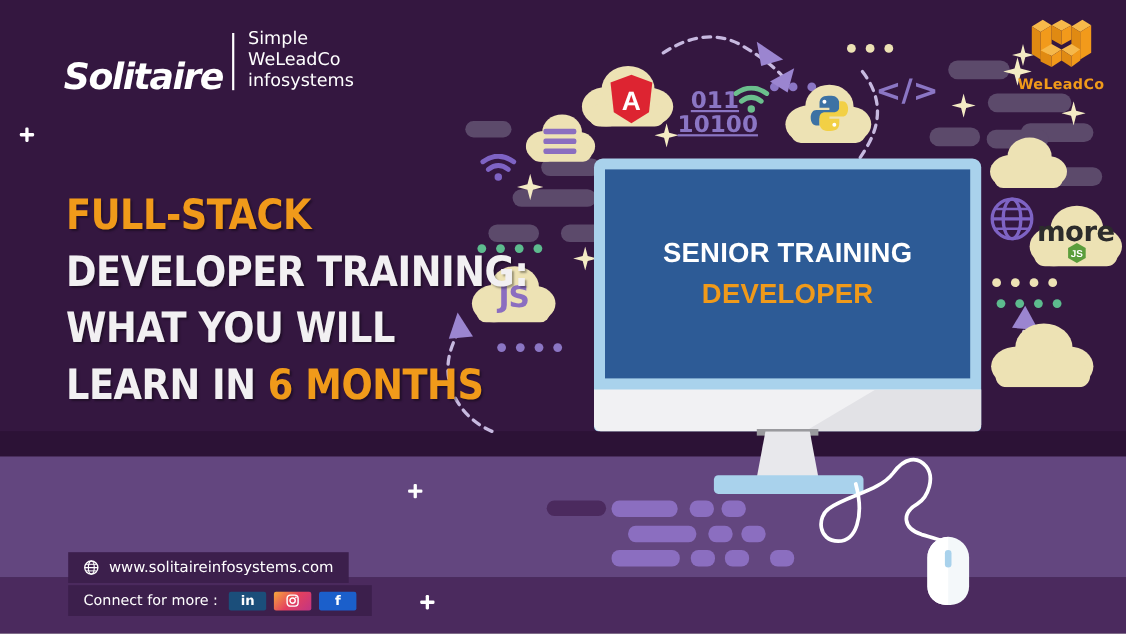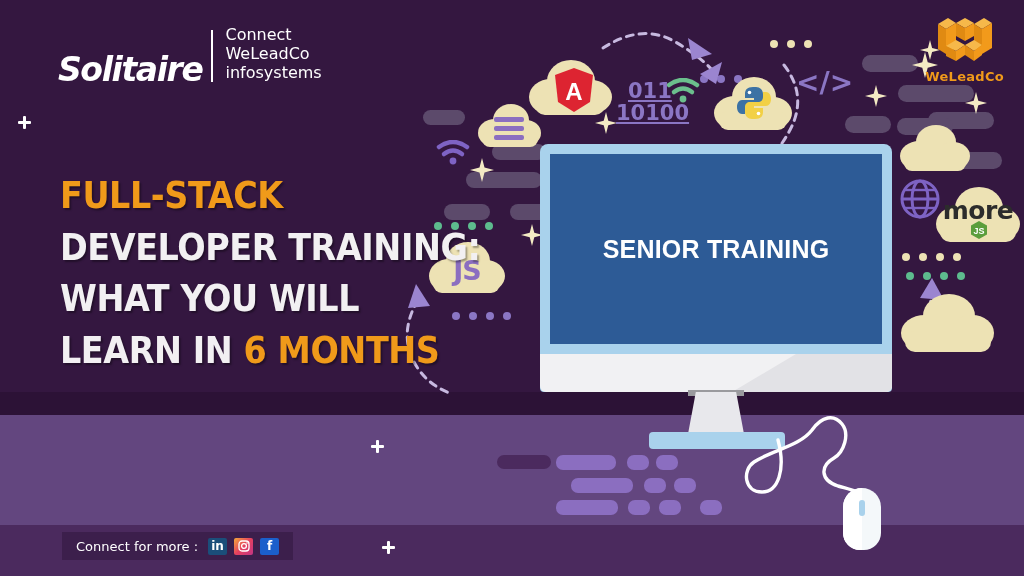--- a/index.html
+++ b/index.html
@@ -194,21 +194,21 @@
   .connect-bar {
     position: absolute; left: 62px; top: 532px;
     height: 28px; background: #3C1F4C;
     display: flex; align-items: center; gap: 7px; padding: 0 14px;
   }
   .connect-text {
     color: #FFFFFF; font-size: 13px;
     font-family: "DejaVu Sans", sans-serif; margin-right: 3px;
   }
   .social {
-    width: 19px; height: 17px; border-radius: 2px;
+    width: 34px; height: 17px; border-radius: 2px;
     display: flex; align-items: center; justify-content: center;
     font-family: "DejaVu Sans", sans-serif; font-weight: 700; font-size: 12px;
     color: #FFFFFF;
   }
   .soc-li { background: #1B4E7A; }
   .soc-ig { background: linear-gradient(135deg,#F6A93B,#E4405F,#C13584); }
   .soc-fb { background: #1B5FCB; }
 </style>
 </head>
 <body>
@@ -407,20 +407,21 @@
       <ellipse cx="49" cy="26" rx="26" ry="22" fill="#EDE2B4"></ellipse>
       <ellipse cx="72" cy="43" rx="22" ry="18" fill="#EDE2B4"></ellipse>
       <rect x="5" y="41" width="86" height="21" rx="10" fill="#EDE2B4"></rect>
     </svg>
   </div>
 
   <div class="monitor">
     <div class="monitor-body">
       <div class="monitor-screen">
         <div class="screen-line1">SENIOR TRAINING</div>
+        <div class="screen-line2">DEVELOPER</div>
       </div>
       <div class="monitor-chin">
         <div class="chin-shade"></div>
       </div>
     </div>
     <div class="monitor-neck-top"></div>
     <div class="monitor-neck"></div>
     <div class="monitor-base"></div>
   </div>
 
@@ -446,21 +447,21 @@
   <div class="key" style="left:628px;top:500px;width:22px;"></div>
   <div class="key" style="left:659px;top:500px;width:22px;"></div>
   <div class="key" style="left:700px;top:500px;width:22px;"></div>
 
   <div class="logo-left">
     <div class="logo-word">
       <div class="logo-solitaire">Solitaire</div>
     </div>
     <div class="logo-divider"></div>
     <div class="logo-tagline">
-      <div>Connect</div>
+      <div>Simple</div>
       <div>WeLeadCo</div>
       <div>infosystems</div>
     </div>
   </div>
 
   <div class="logo-right">
     <svg width="66" height="50" viewBox="0 0 66 50">
       <polygon points="6,10 16,4 24,9 14,15" fill="#F6B84A"></polygon>
       <polygon points="6,10 14,15 14,40 6,35" fill="#E08A12"></polygon>
       <polygon points="14,15 24,9 24,34 14,40" fill="#F29A1B"></polygon>
@@ -484,20 +485,30 @@
     <div class="headline-line hl-orange">FULL-STACK</div>
     <div class="headline-line">DEVELOPER TRAINING:</div>
     <div class="headline-line">WHAT YOU WILL</div>
     <div class="headline-line"><span>LEARN IN </span><span class="hl-orange">6 MONTHS</span></div>
   </div>
 
   <div class="plus" style="left:18px;top:116px;"></div>
   <div class="plus" style="left:371px;top:440px;"></div>
   <div class="plus" style="left:382px;top:541px;"></div>
 
+  <div class="url-bar">
+    <svg width="14" height="14" viewBox="0 0 14 14">
+      <circle cx="7" cy="7" r="6" stroke="#FFFFFF" stroke-width="1.2" fill="none"></circle>
+      <ellipse cx="7" cy="7" rx="2.7" ry="6" stroke="#FFFFFF" stroke-width="1.1" fill="none"></ellipse>
+      <line x1="1" y1="7" x2="13" y2="7" stroke="#FFFFFF" stroke-width="1.1"></line>
+      <line x1="2.2" y1="4" x2="11.8" y2="4" stroke="#FFFFFF" stroke-width="0.9"></line>
+      <line x1="2.2" y1="10" x2="11.8" y2="10" stroke="#FFFFFF" stroke-width="0.9"></line>
+    </svg>
+    <span class="url-text">www.solitaireinfosystems.com</span>
+  </div>
 
   <div class="connect-bar">
     <span class="connect-text">Connect for more :</span>
     <span class="social soc-li">in</span>
     <span class="social soc-ig">
       <svg width="12" height="12" viewBox="0 0 12 12">
         <rect x="1" y="1" width="10" height="10" rx="3" stroke="#FFFFFF" stroke-width="1.3" fill="none"></rect>
         <circle cx="6" cy="6" r="2.4" stroke="#FFFFFF" stroke-width="1.3" fill="none"></circle>
         <circle cx="9" cy="3" r="0.8" fill="#FFFFFF"></circle>
       </svg>

